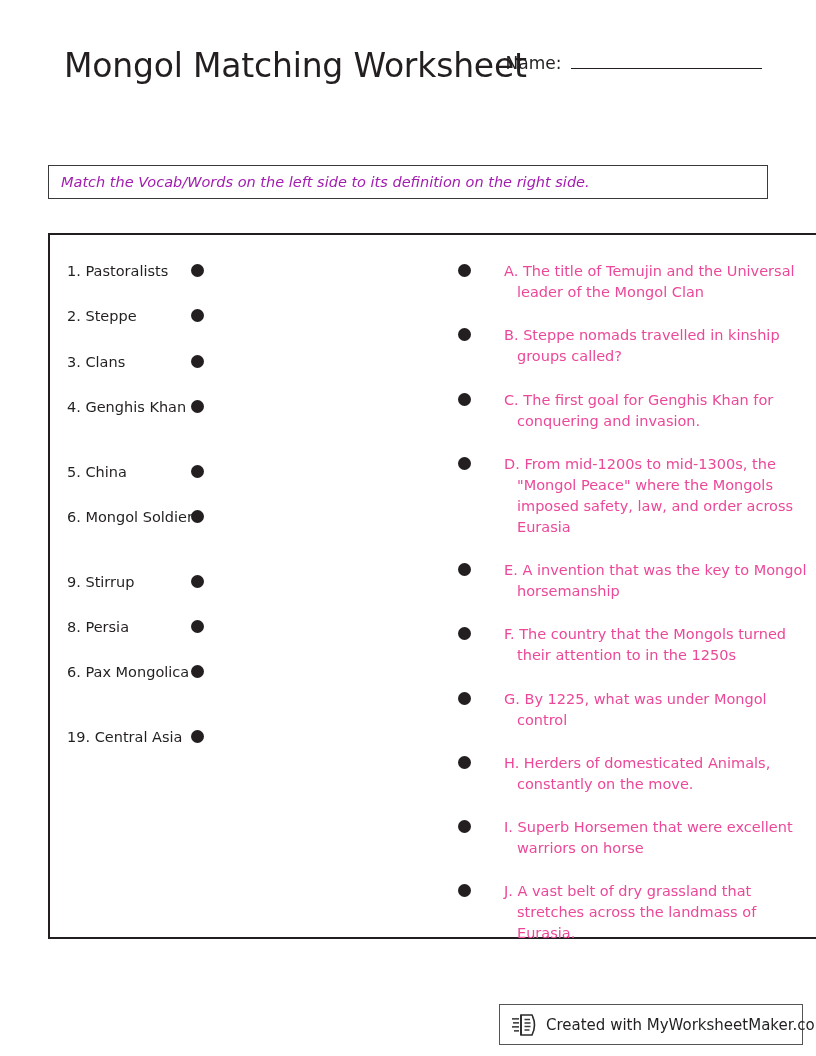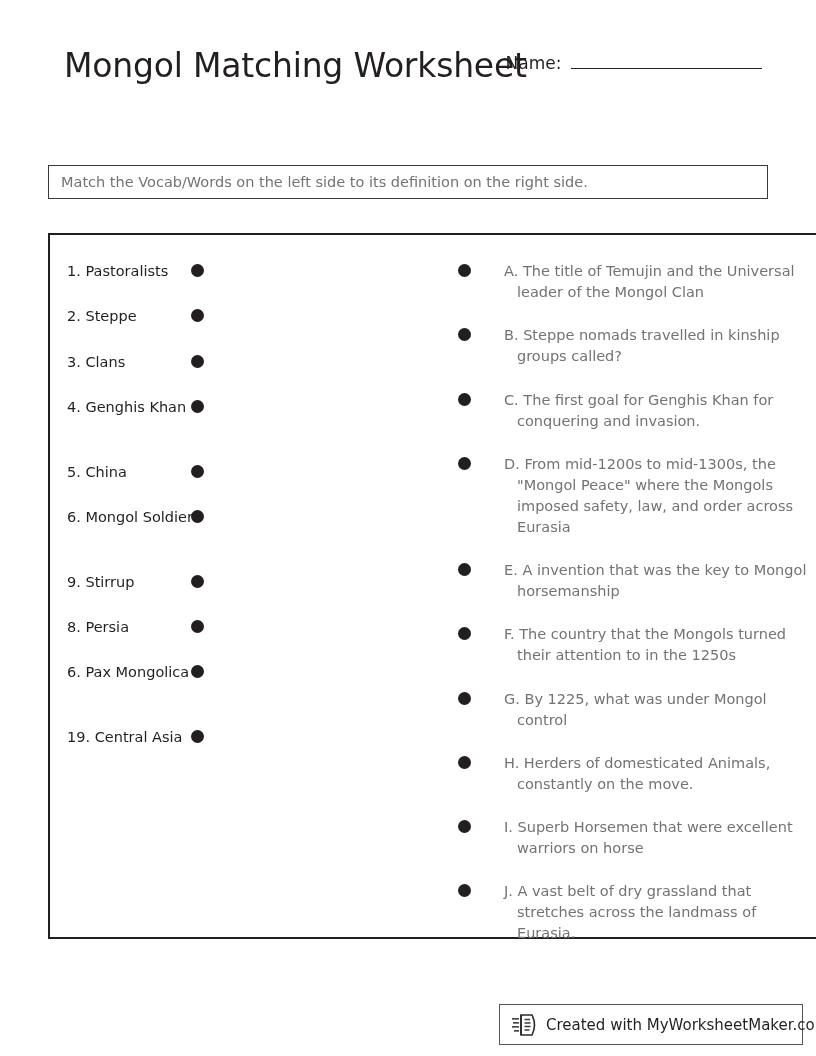--- a/index.html
+++ b/index.html
@@ -68,22 +68,23 @@
     width: 720px;
     height: 34px;
     border: 1.4px solid #3a3a3a;
     box-sizing: border-box;
     display: flex;
     align-items: center;
   }
   .instruction-text {
     font-size: 14.5px;
     line-height: 18px;
-    color: #737373;
+    color: #a21caf;
     padding-left: 12px;
+    font-style: italic;
   }
 
   
   .match-panel {
     position: absolute;
     left: 48px;
     top: 233px;
     width: 808px;
     height: 706px;
     border: 2.2px solid #231f20;
@@ -146,21 +147,21 @@
     border-radius: 50%;
     background: #231f20;
   }
   .def-text {
     position: absolute;
     left: 102px;
     top: 0;
     width: 298px;
     font-size: 14.5px;
     line-height: 21px;
-    color: #737373;
+    color: #ec4899;
     padding-left: 13px;
     text-indent: -13px;
   }
 
   
   .footer-badge {
     position: absolute;
     left: 499px;
     top: 1004px;
     width: 304px;

